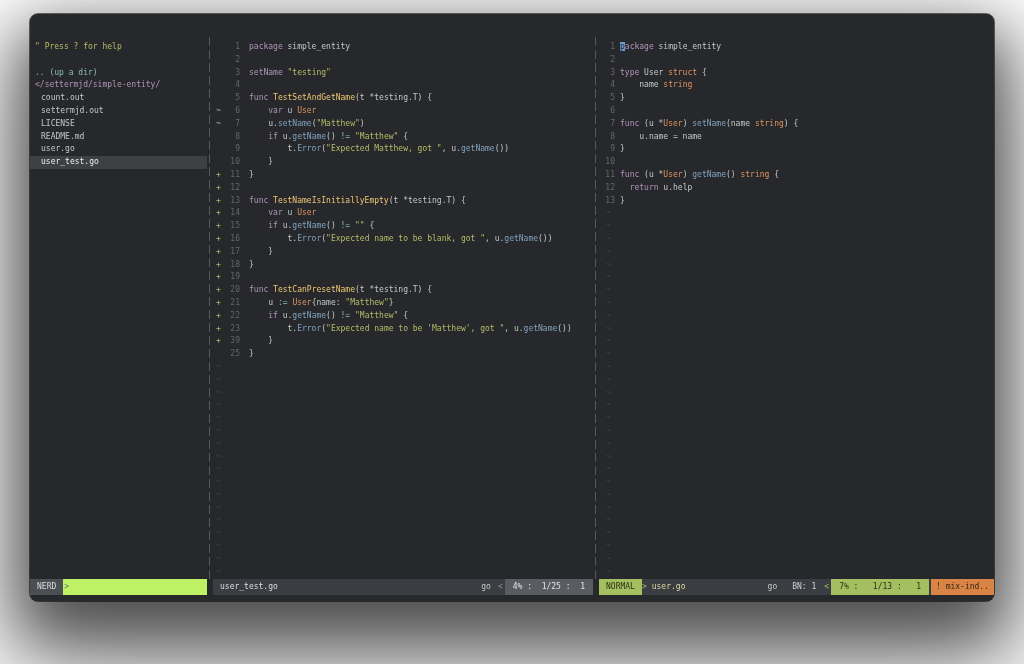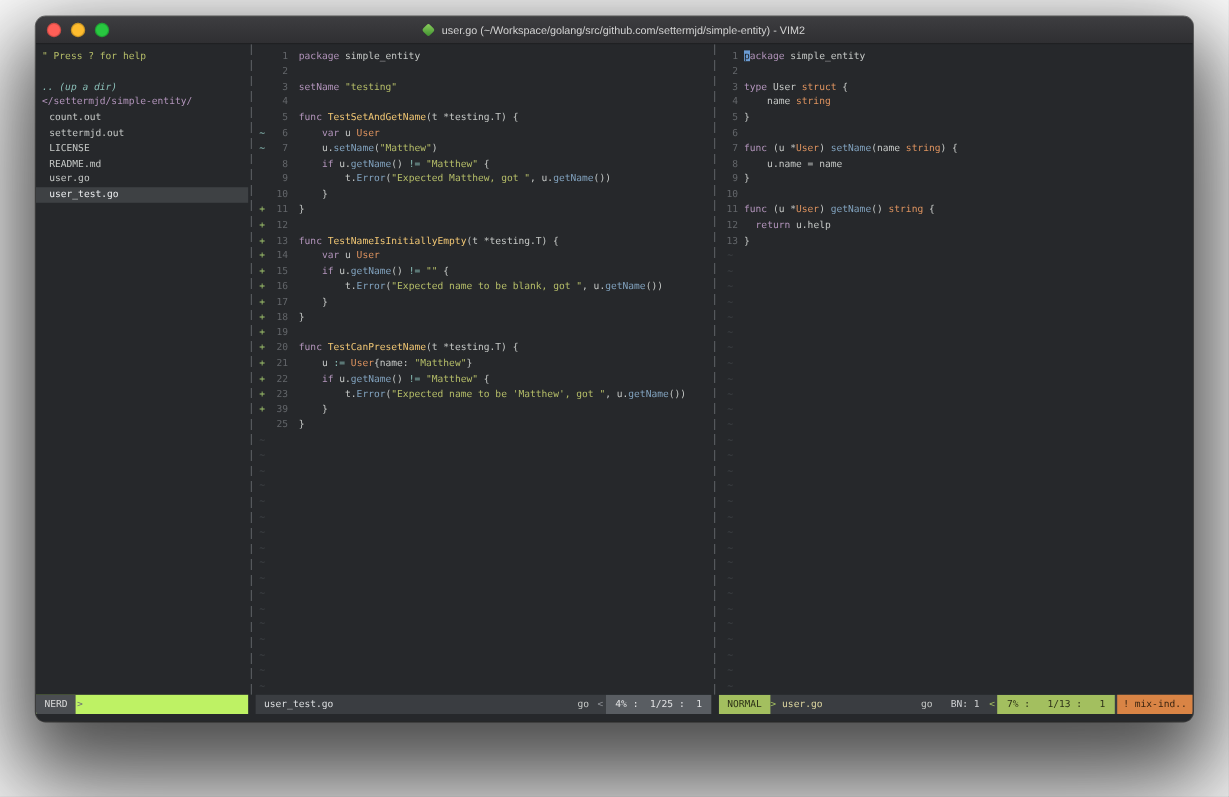--- a/index.html
+++ b/index.html
@@ -26,21 +26,21 @@
     background:#26282b;
   }
   .pane{overflow:hidden;padding-top:4px;}
   .nerdtree{grid-column:1;grid-row:1;}
   .vsep{grid-row:1;background-image:repeating-linear-gradient(to bottom,#55585c 0,#55585c 9px,transparent 9px,transparent 13px);background-size:1px 100%;background-repeat:no-repeat;background-position:2px 0;}
   .v1{grid-column:2}.v2{grid-column:4}
   #pane-mid{grid-column:3;grid-row:1;}
   #pane-right{grid-column:5;grid-row:1;padding-left:4px;}
   .nt-line{height:12.8px;white-space:pre;padding-left:5px;}
   .nt-help{color:#b5bd68;}
-  .nt-up{color:#8abeb7;font-style:italic;}
+  .nt-up{color:#8abeb7;}
   .nt-root{color:#b294bb;}
   .nt-file{color:#c5c8c6;padding-left:11px;}
   .nt-file.sel{background:#3e4144;color:#eceef0;}
   .line{display:flex;height:12.8px;}
   .sgn{width:9px;padding-left:3px;flex:none;white-space:pre;}
   .num{width:15px;text-align:right;flex:none;}
   #pane-right .num{width:12px;}
   .txt{padding-left:9px;white-space:pre;}
   #pane-right .txt{padding-left:5px;}
   .tld{padding-left:3px;}
@@ -62,31 +62,20 @@
   .bn{padding:0 8px;color:#cfd1d3;}
   .sep-green{padding-right:2px;}
   .seg-pos-active{padding:0 8px;height:100%;display:flex;align-items:center;}
   .seg-warn{padding:12px 5px;height:100%;display:flex;align-items:center;margin-left:2px;}
   .cmdline{grid-column:1/-1;grid-row:3;background:#26282b;}
 </style>
 <style>.tk-kw{color:#b294bb}.tk-fn{color:#f0c674}.tk-meth{color:#81a2be}.tk-str{color:#b5bd68}.tk-typ{color:#de935f}.tk-op{color:#8abeb7}.tk-fg{color:#c5c8c6}.tk-cur{background:#6b9bd2;color:#1b1d1f}.sign-add{color:#9cbf6a}.sign-mod{color:#8abeb7}.num{color:#63666a}.tld{color:#3e4246}.seg-mode,.seg-pos-active{background:#a3bf5f;color:#2d3117}.sep-mode,.sep-green{color:#a3bf5f}.seg-warn{background:#d98445;color:#3a2410}.tl.red{background:#ff5f57}.tl.yellow{background:#febc2e}.tl.green{background:#28c840}</style></head>
 <body>
 
 <div class="window">
-  <div class="titlebar">
-    <div class="traffic">
-      <span class="tl red"></span>
-      <span class="tl yellow"></span>
-      <span class="tl green"></span>
-    </div>
-    <div class="title">
-      <span class="doc-icon"></span>
-      <span>user.go (~/Workspace/golang/src/github.com/settermjd/simple-entity) - VIM2</span>
-    </div>
-  </div>
 
   <div class="vim">
     <div class="pane nerdtree">
       <div class="nt-line nt-help">" Press ? for help</div>
       <div class="nt-line"></div>
       <div class="nt-line nt-up">.. (up a dir)</div>
       <div class="nt-line nt-root">&lt;/settermjd/simple-entity/</div>
       <div id="nt-files">
           <div class="nt-line nt-file">count.out</div>
           <div class="nt-line nt-file">settermjd.out</div>

